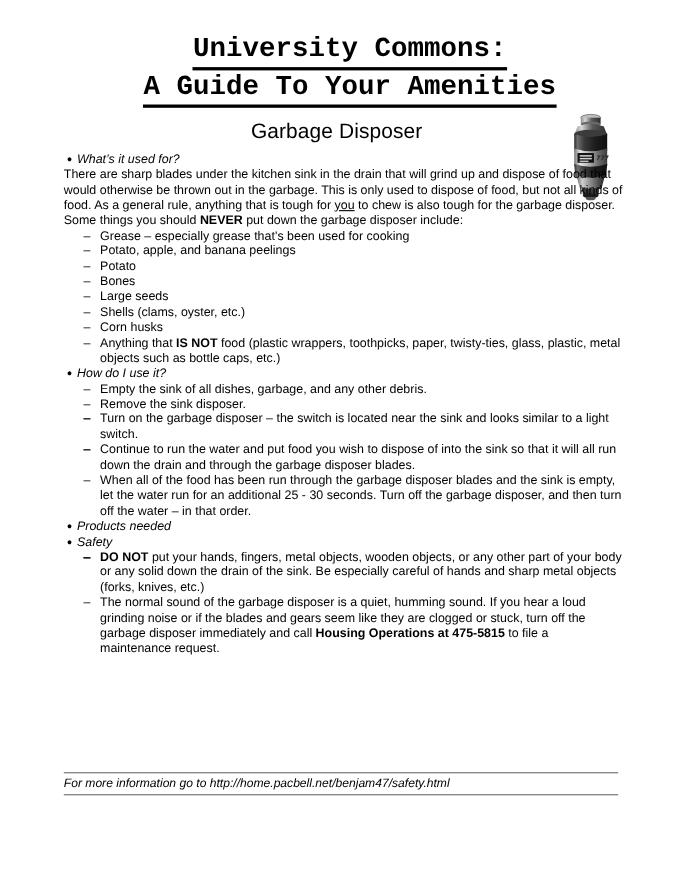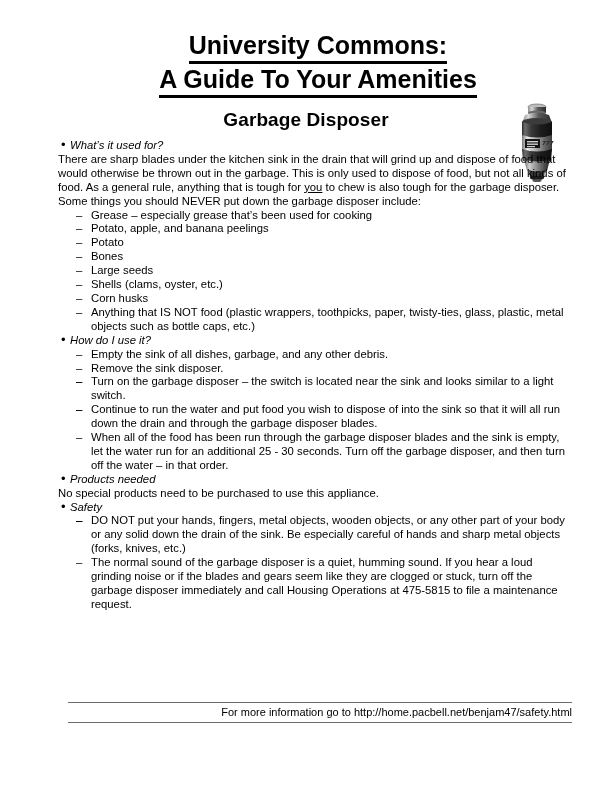--- a/index.html
+++ b/index.html
@@ -22,38 +22,38 @@
     height: 792px;
     box-sizing: border-box;
   }
 
   
   .title-block {
     padding-top: 30px;
     text-align: center;
   }
   .title-line {
-    font-family: Liberation Sans, sans-serif;
+    font-family: Liberation Mono, monospace;
     font-weight: bold;
     font-size: 25px;
     letter-spacing: 0px;
     line-height: 30px;
     display: block;
     padding-left: 24px;
   }
   .title-line .u {
     display: inline-block;
     border-bottom: 3px solid #000;
     padding-bottom: 1px;
   }
 
   .subtitle {
     font-family: "Liberation Sans", sans-serif;
     font-size: 19px;
-    font-weight: bold;
+    font-weight: normal;
     margin-top: 11px;
     letter-spacing: 0.1px;
   }
 
   
   .disposer-photo {
     position: absolute;
     left: 508px;
     top: 101px;
     width: 56px;
@@ -102,32 +102,33 @@
     position: relative;
     padding-left: 33px;
     margin: 0;
   }
   .dash-list > li > .dash {
     position: absolute;
     left: 18px;
     top: 0;
   }
 
-  b { font-weight: normal; }
+  b { font-weight: bold; }
   u { }
 
   
   .footer {
     position: absolute;
-    left: 68px;
+    left: 58px;
     top: 702px;
     width: 504px;
     border-top: 1px solid #6b6b6b;
     border-bottom: 1px solid #6b6b6b;
-    text-align: right;
+    text-align: left;
+    font-style: italic;
     font-size: 11px;
     line-height: 16px;
     padding: 1px 0 2px 0;
   }
 </style>
 </head>
 <body>
 
 <div class="page">
 
@@ -231,21 +232,20 @@
         <li><span class="dash">–</span><span>Continue to run the water and put food you wish to dispose of into the sink so that it will all run down the drain and through the garbage disposer blades.</span></li>
         <li><span class="dash">–</span><span>When all of the food has been run through the garbage disposer blades and the sink is empty, let the water run for an additional 25 - 30 seconds.  Turn off the garbage disposer, and then turn off the water – in that order.</span></li>
       </ul>
     </div>
 
     <div class="sect">
       <div class="bullet-row">
         <span class="dot">•</span>
         <span class="heading-it">Products needed</span>
       </div>
-      <p class="para">No special products need to be purchased to use this appliance.</p>
     </div>
 
     <div class="sect">
       <div class="bullet-row">
         <span class="dot">•</span>
         <span class="heading-it">Safety</span>
       </div>
       <ul class="dash-list">
         <li><span class="dash">–</span></li>
         <li><span class="dash">–</span></li>

